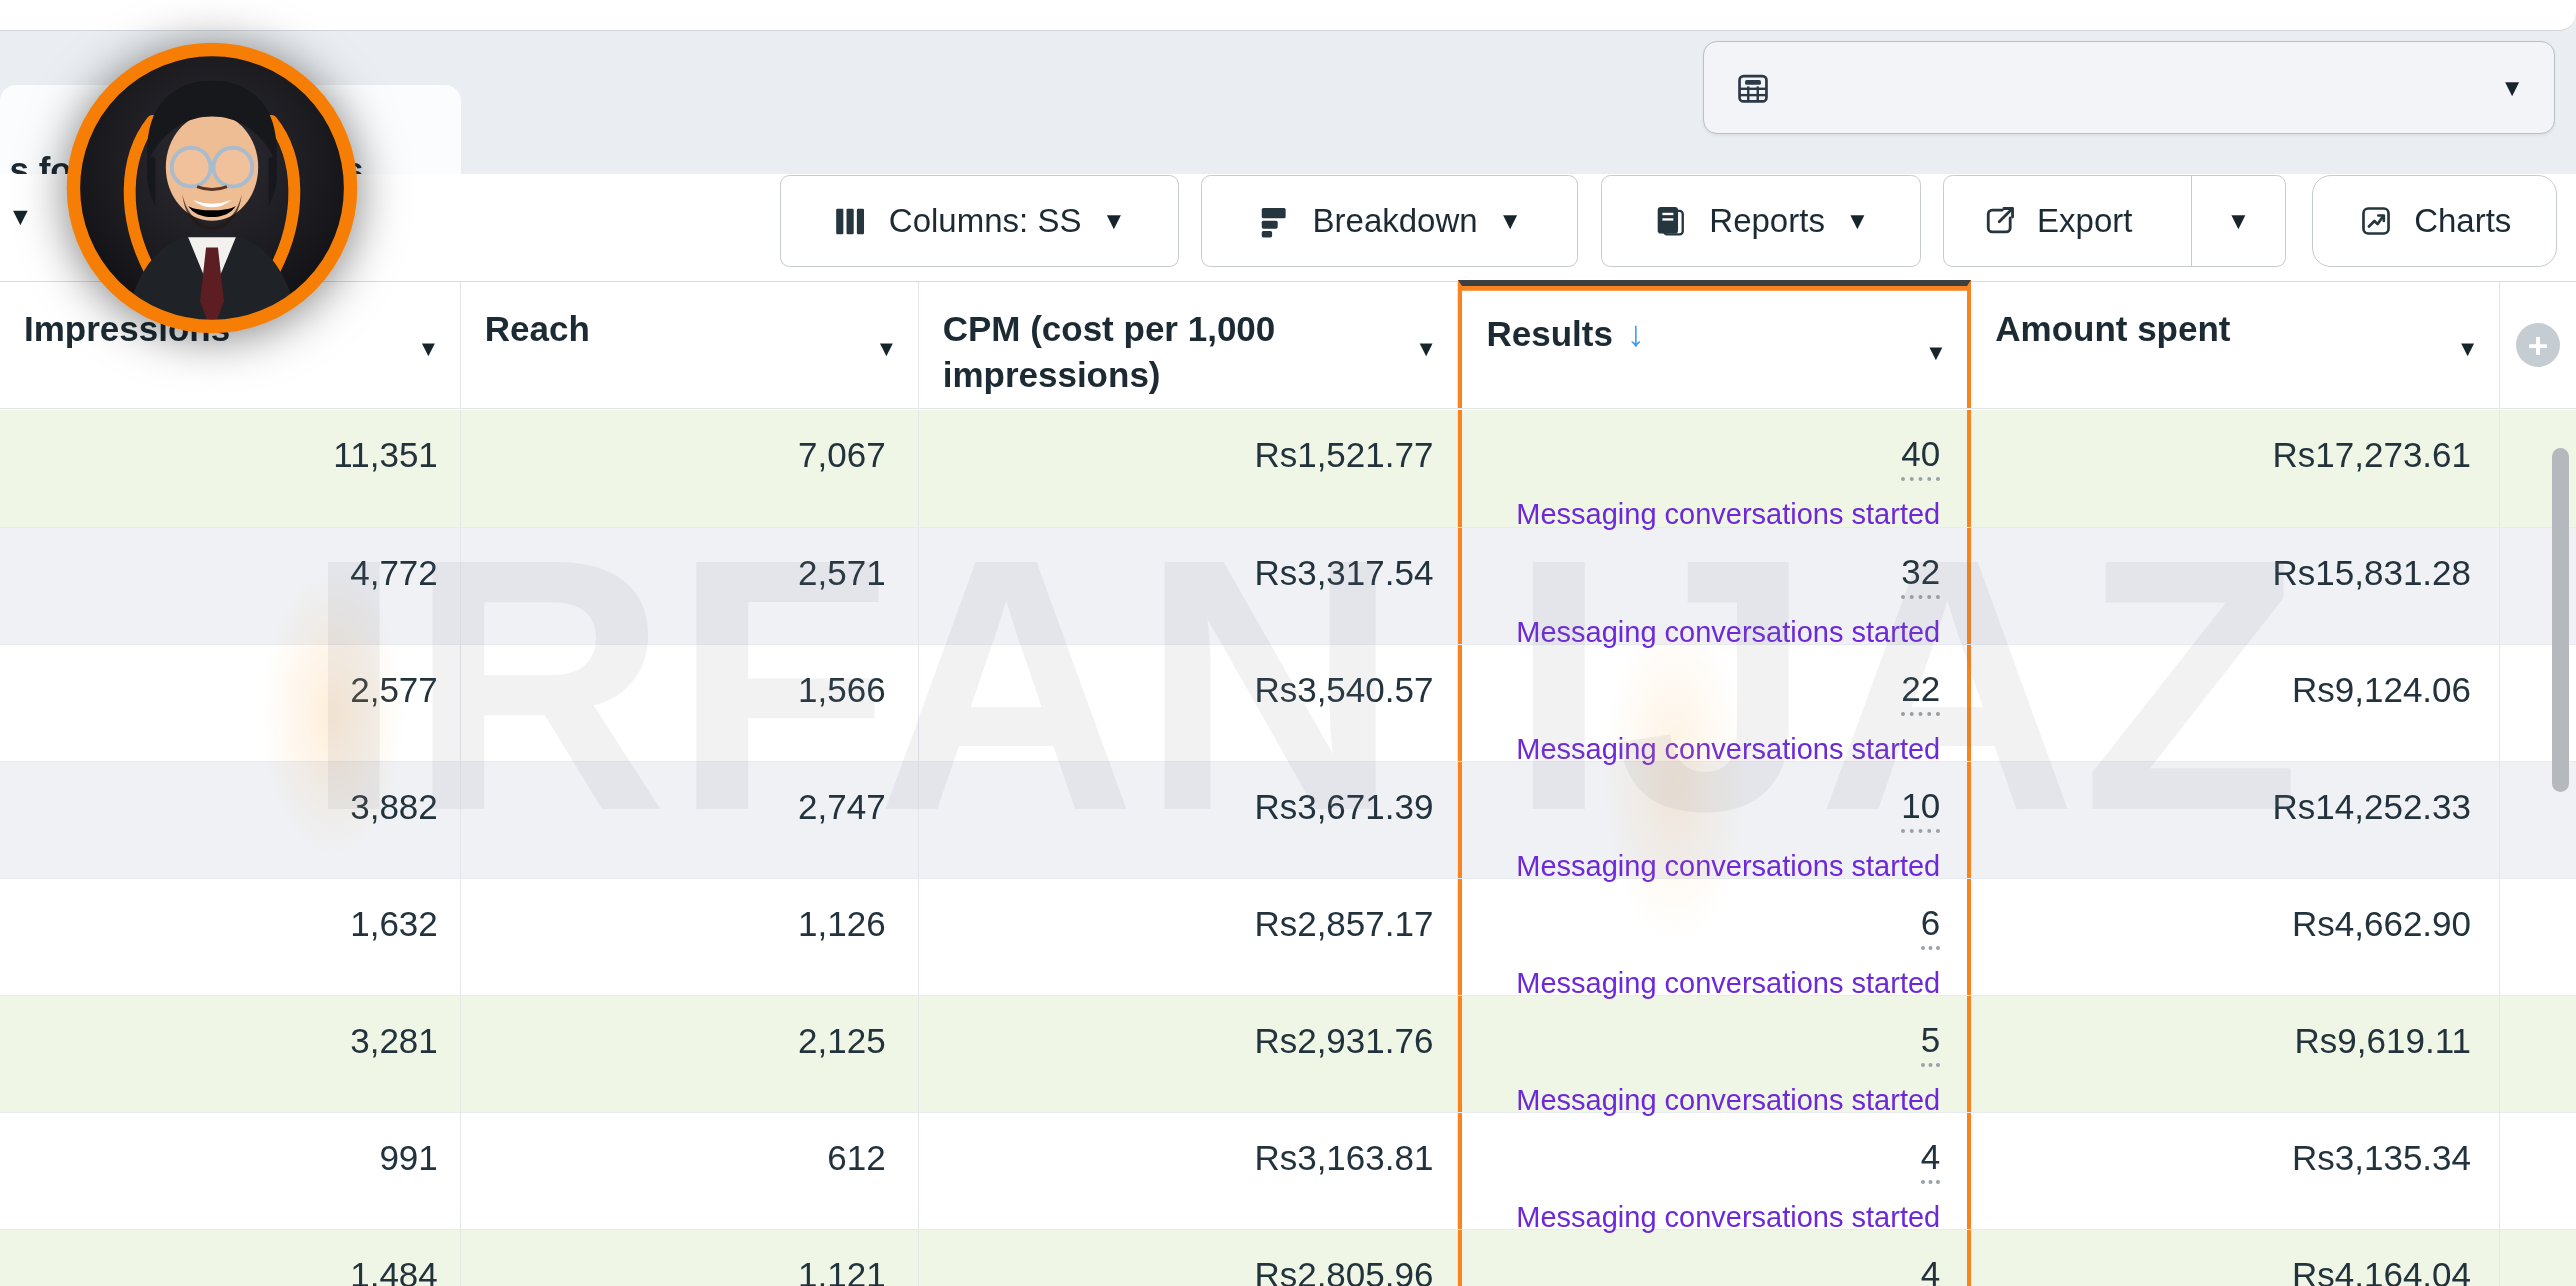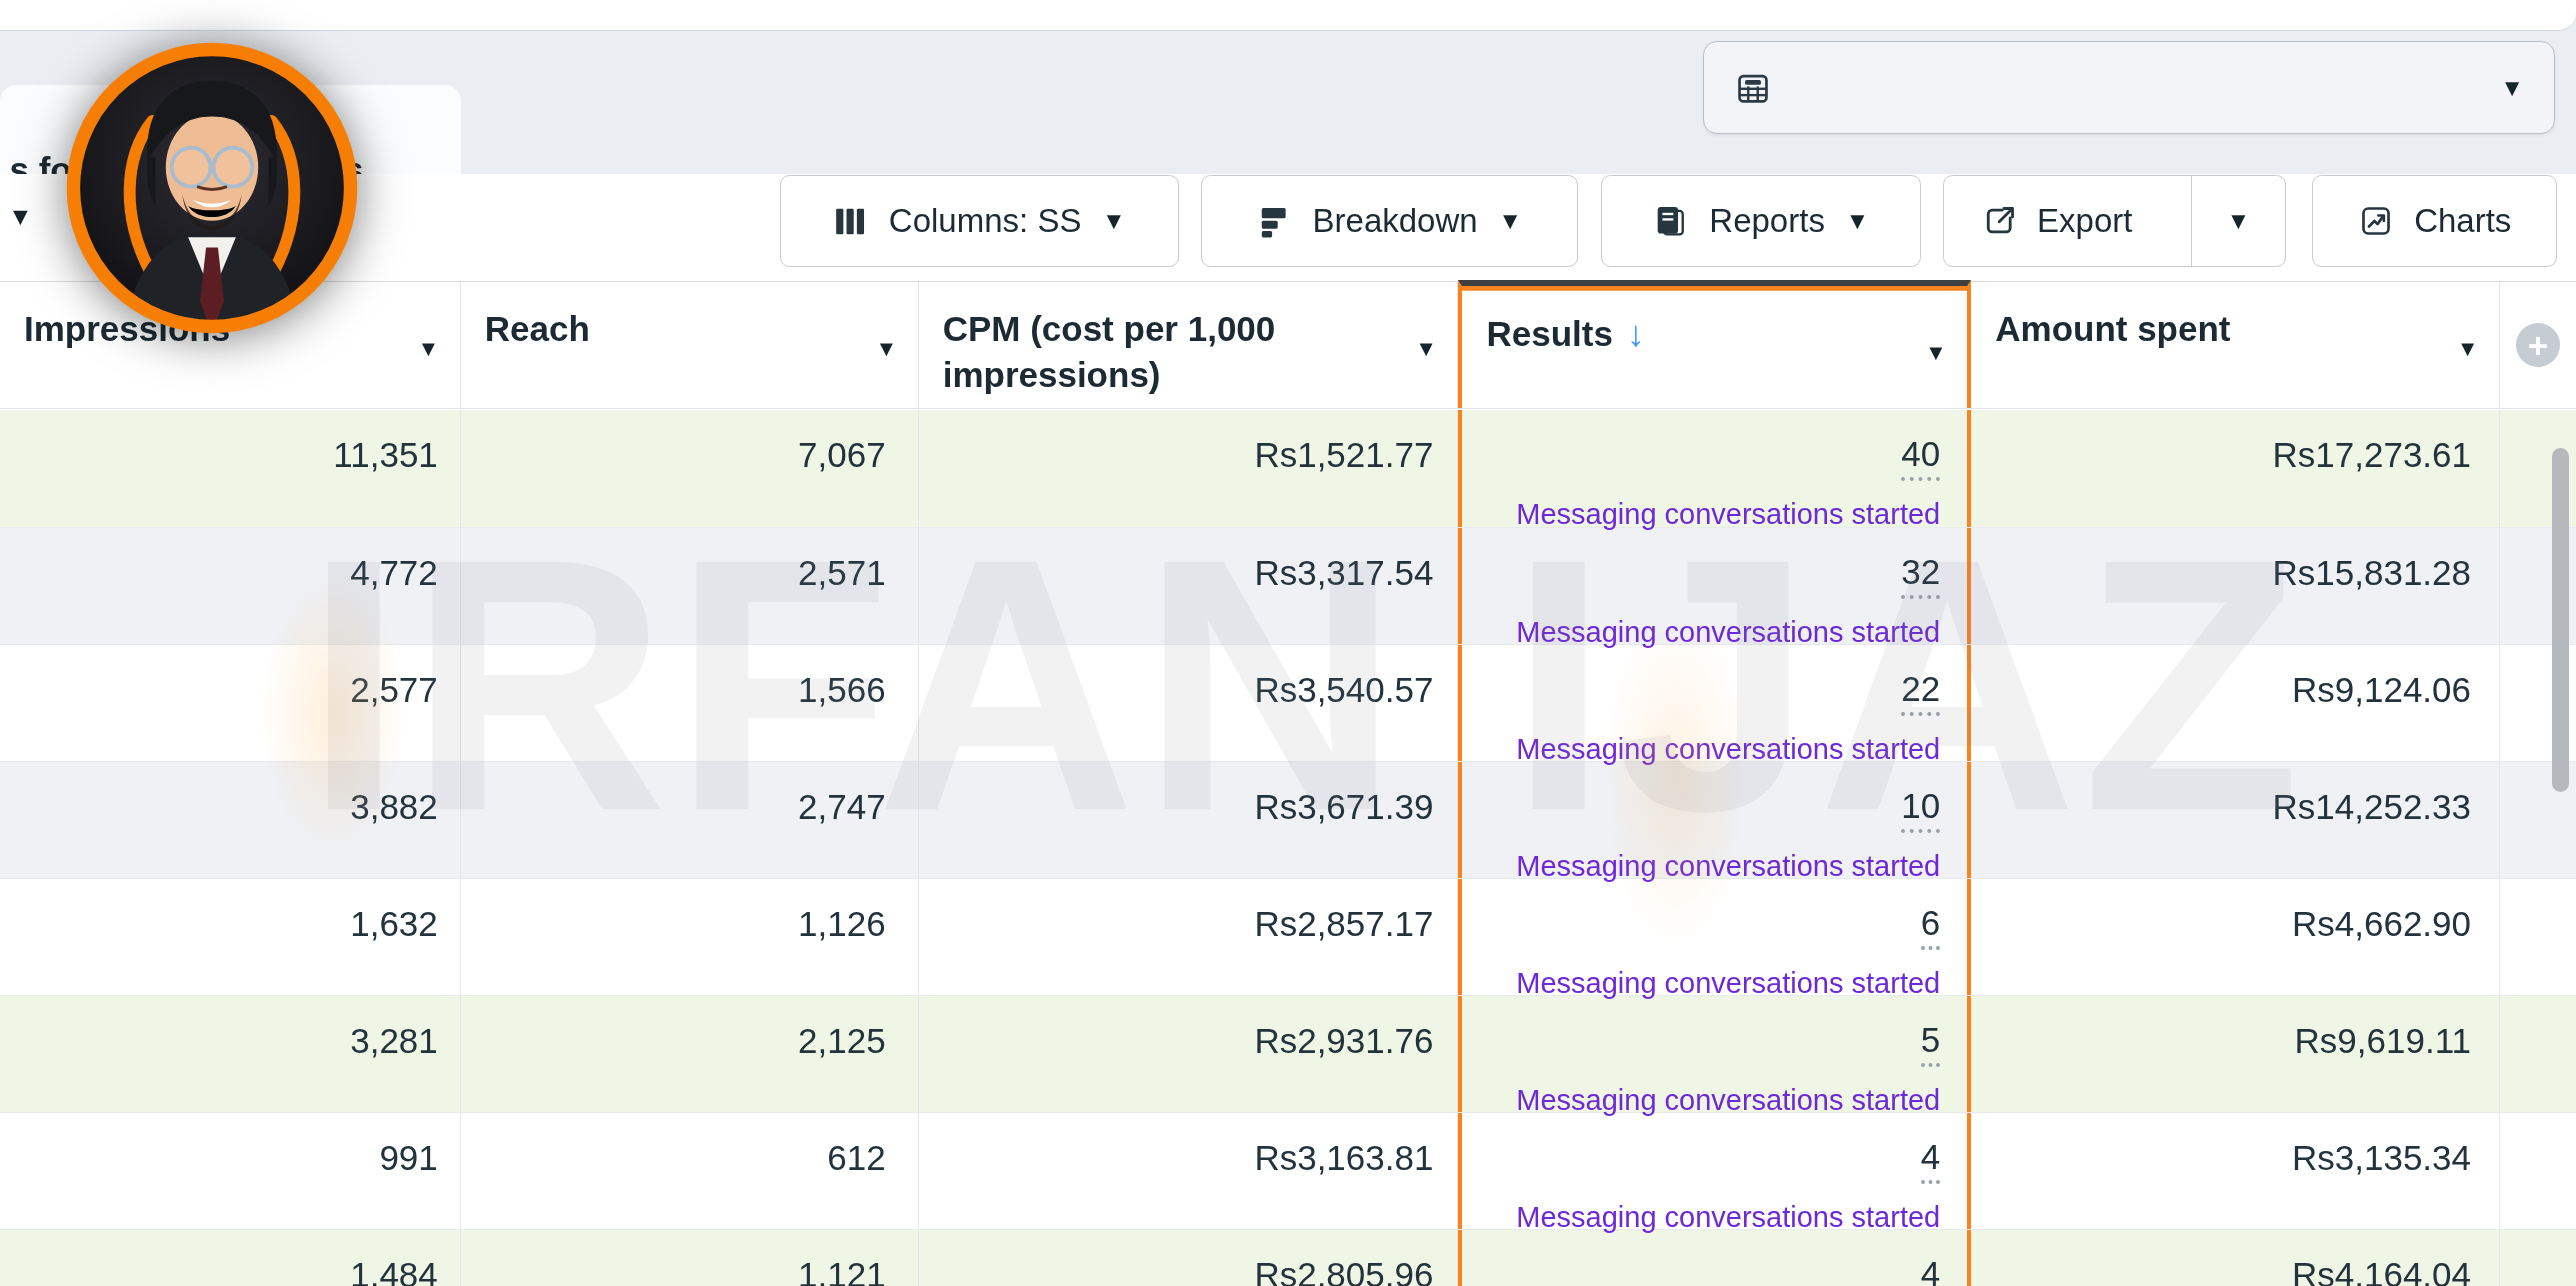--- a/index.html
+++ b/index.html
@@ -37,21 +37,21 @@
     border:1.6px solid #c6cbd1;border-radius:9.5px;display:flex;align-items:center;justify-content:center;
     gap:20.5px;font-size:33px;font-weight:500;color:#1c2b33;z-index:6;}
   .tbtn svg{flex:none;}
   #btn-columns{left:780px;width:399px;}
   #btn-breakdown{left:1201px;width:377px;}
   #btn-reports{left:1601px;width:320px;}
   #btn-export{left:1943px;width:343px;padding:0;}
   #btn-export .main{display:flex;align-items:center;gap:19px;flex:1;justify-content:center;height:100%;text-align:center;}
   #btn-export .split{width:93px;height:100%;display:flex;align-items:center;justify-content:center;
     border-left:1.6px solid #c6cbd1;}
-  #btn-charts{left:2312px;width:245px;}
+  #btn-charts{left:2312px;width:245px;border-radius:19px;}
   
   .thead{position:absolute;left:0;top:281px;width:2576px;height:126px;display:flex;
     border-top:1.6px solid #d8dbdf;border-bottom:1.6px solid #e2e5e9;box-sizing:content-box;background:#fff;z-index:4;}
   .hcell{position:relative;box-sizing:border-box;padding:24px 55px 0 24px;font-size:35px;font-weight:bold;
     color:#1c2b33;line-height:1.32;}
   .hcaret{position:absolute;right:20.5px;top:52px;font-size:22px;color:#16242c;}
   .hcaret::before{content:"▼";}
   .c-imp{width:461px;} .c-reach{width:458px;} .c-cpm{width:540px;} .c-res{width:513px;}
   .c-amt{width:529px;} .c-plus{width:76px;}
   .hcell.c-imp,.hcell.c-reach,.hcell.c-cpm,.hcell.c-amt{border-right:1.6px solid #e2e5e9;}

